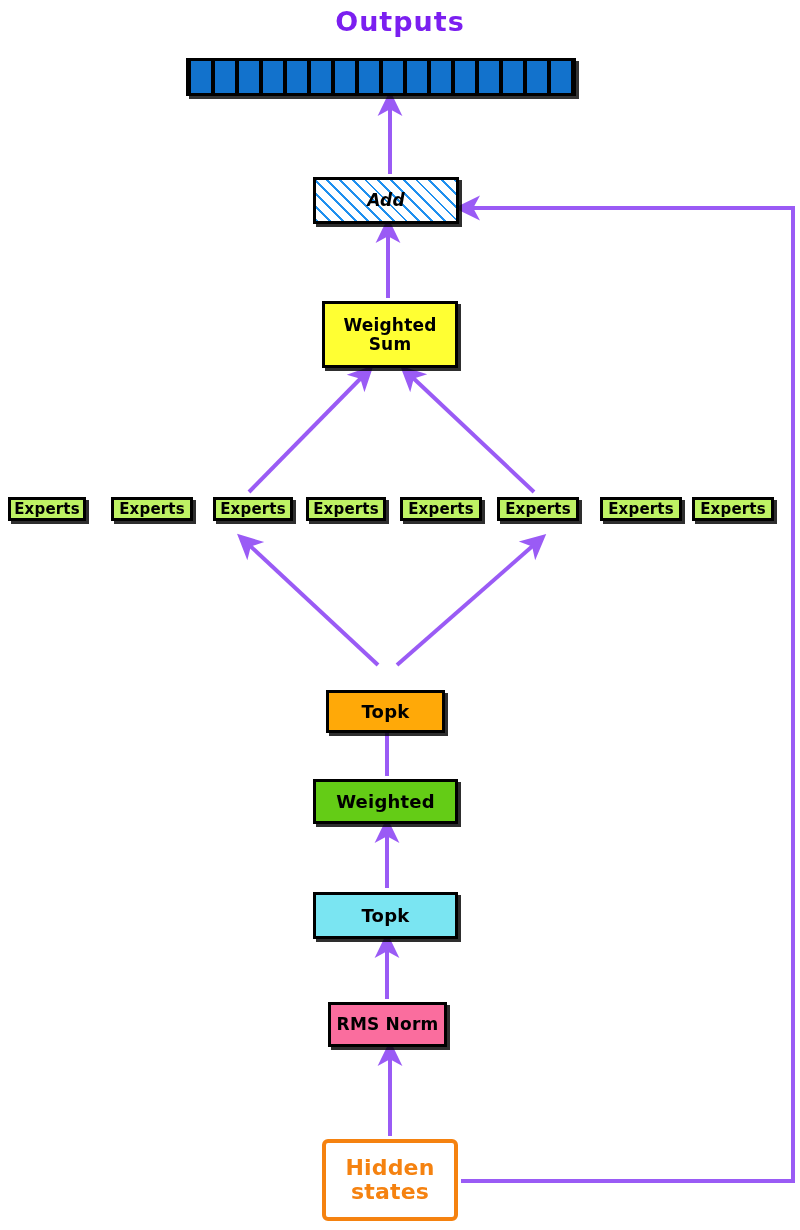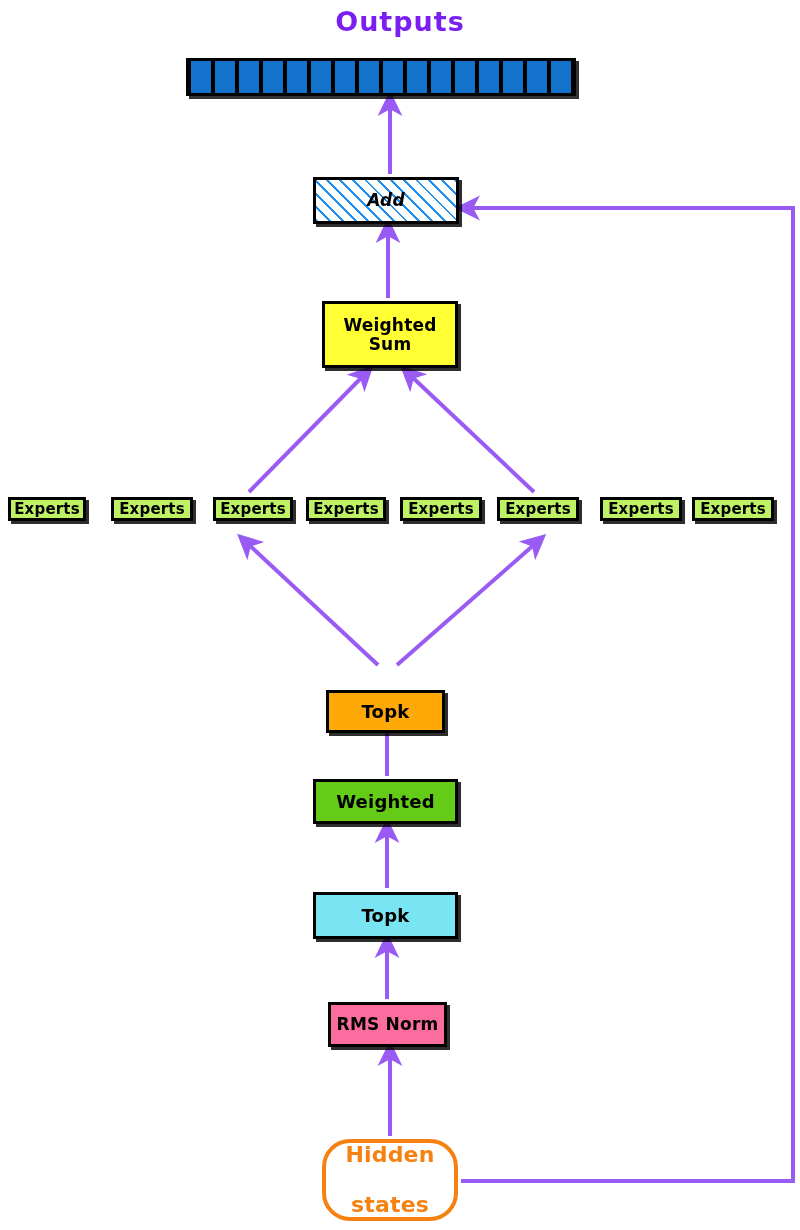--- a/index.html
+++ b/index.html
@@ -125,27 +125,26 @@
   #node-rmsnorm {
     left: 328px; top: 1002px; width: 119px; height: 45px;
     background: #fa6d9e;
     font-size: 17px;
   }
 
   #node-hidden {
     left: 322px; top: 1139px; width: 136px; height: 82px;
     background: #ffffff;
     border: 4px solid #f58210;
-    border-radius: 28px;
+    border-radius: 6px;
     color: #f58210;
     font-size: 22px;
     flex-direction: column;
     box-shadow: none;
     z-index: 5;
-    justify-content: space-between;
   }
 
   .expert {
     background: #bef264;
     font-size: 15px;
     top: 497px;
     height: 24px;
   }
   .expert.e0 { left: 8px;   width: 78px; }
   .expert.e1 { left: 111px; width: 82px; }

